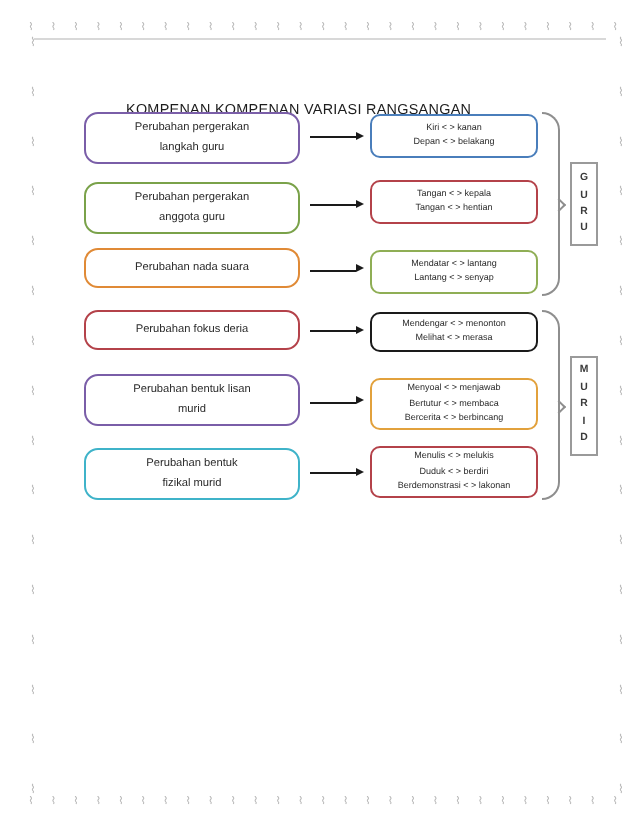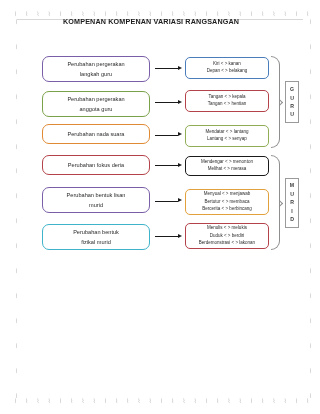--- a/index.html
+++ b/index.html
@@ -47,23 +47,23 @@
     top: 19px;
     width: 286px;
     height: 0;
     border-top: 1px solid #d8d8d8;
   }
 
   
   #title {
     position: absolute;
     left: 41px;
-    top: 17px;
+    top: 50px;
     font-size: 7.2px;
-    font-weight: bold;
+    font-weight: normal;
     color: #1d1d1d;
     letter-spacing: 0.15px;
     white-space: nowrap;
     padding-left: 22px;
   }
 
   
   .node {
     position: absolute;
     box-sizing: border-box;

